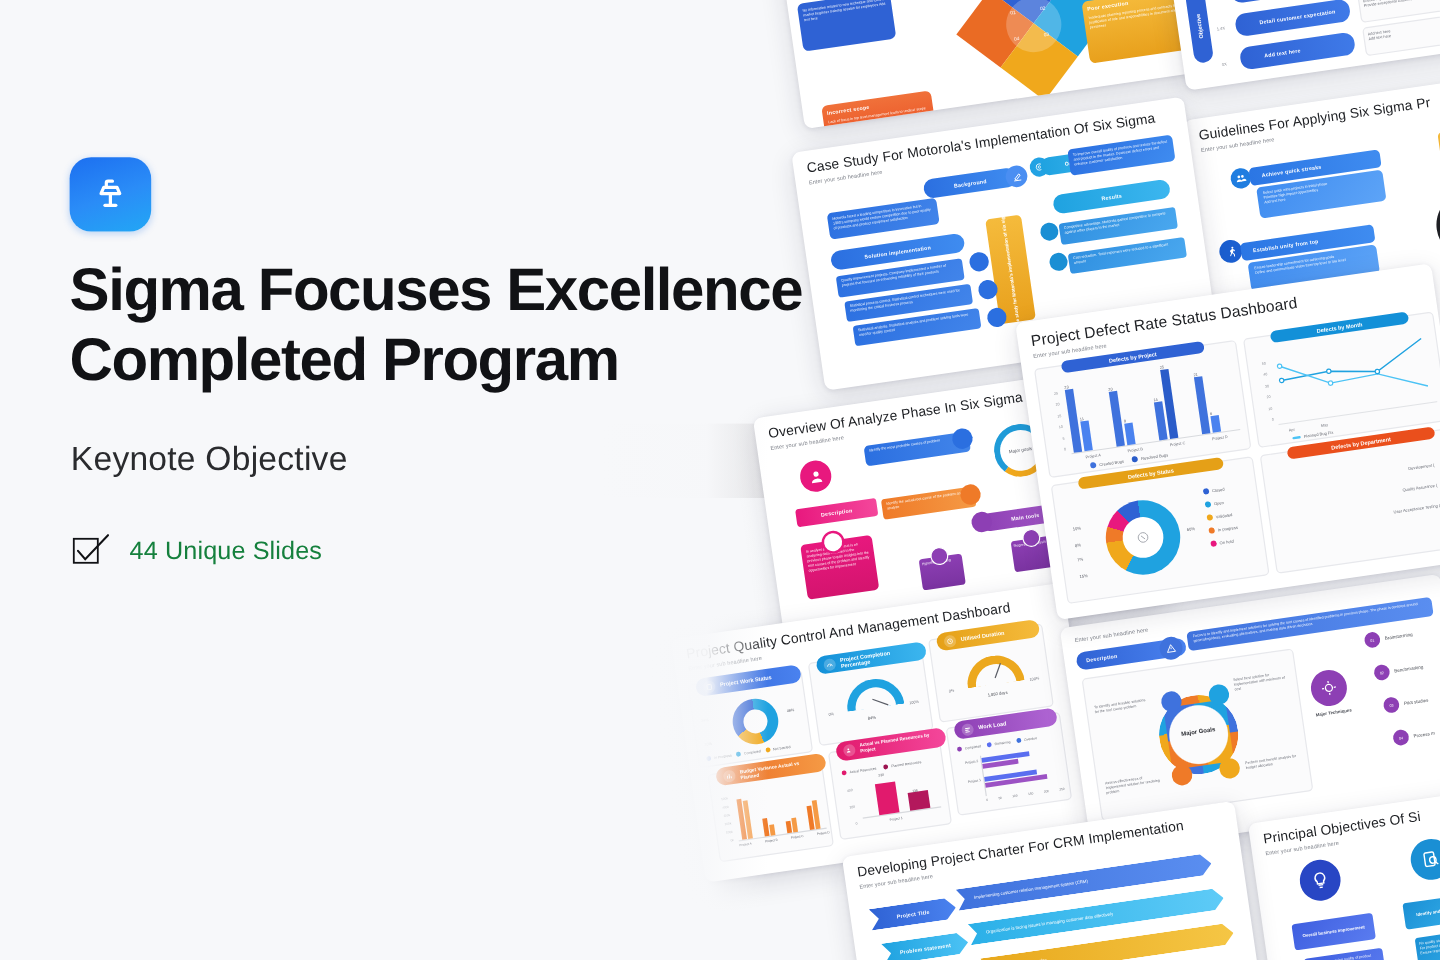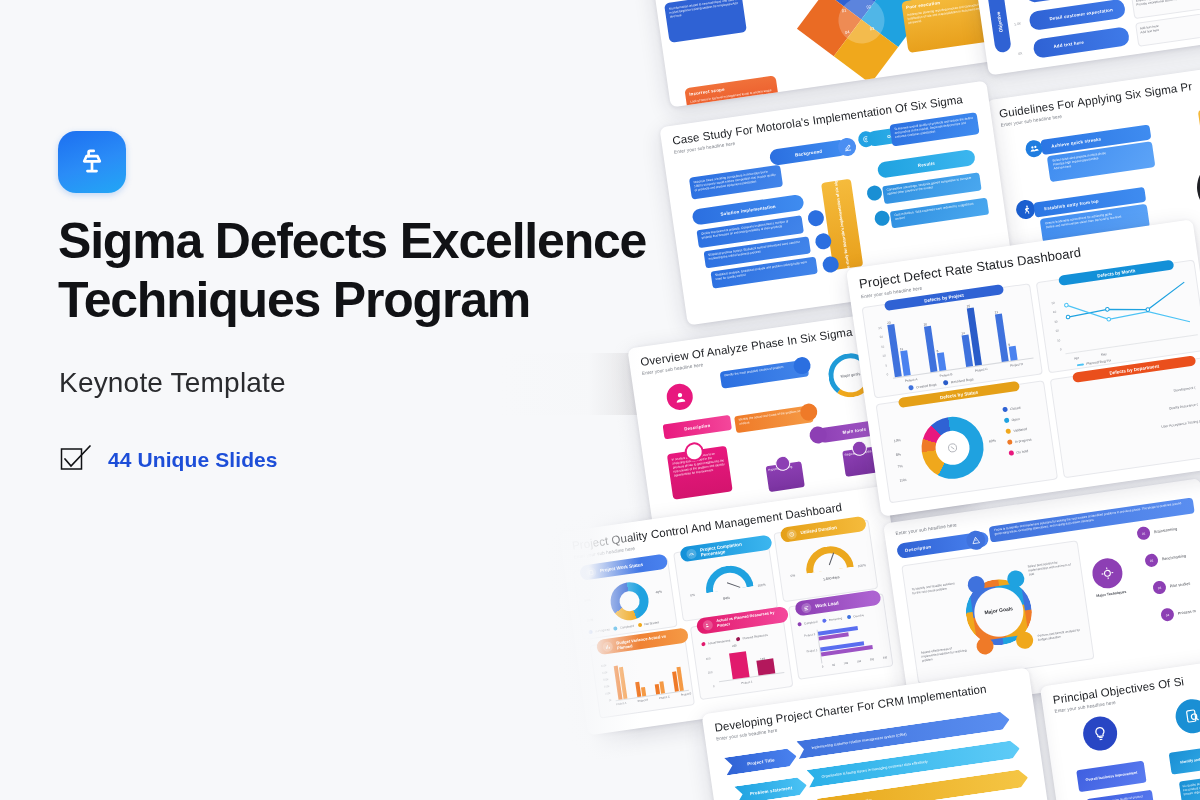--- a/index.html
+++ b/index.html
@@ -38,21 +38,21 @@
   .subtitle {
     position: absolute; left: 1px; top: 363px;
     font-size: 28px; line-height: 40px; font-weight: 300;
     letter-spacing: .2px; color: #2a2b2e;
   }
 
   .features { position: absolute; left: 2px; top: 432px; width: 560px; }
   .feat { display: flex; align-items: center; height: 55px; }
   .feat .cb { width: 34px; height: 30px; margin-right: 14px; flex: 0 0 34px; }
   .feat .cb svg { width: 34px; height: 30px; display: block; }
-  .feat .txt { font-size: 21px; font-weight: 700; color: #1d4ed8; letter-spacing: .1px; text-align: right; }
+  .feat .txt { font-size: 21px; font-weight: 400; color: #15803d; letter-spacing: .1px; text-align: right; }
 
   
   .deck { position: absolute; left: 0; top: 0; width: 1200px; height: 800px; }
   .slide {
     position: absolute;
     background: #ffffff;
     border-radius: 7px;
     box-shadow: 0 6px 22px rgba(25,30,60,.14), 0 1px 4px rgba(25,30,60,.10);
     overflow: hidden;
     padding: 9px 11px;
@@ -755,25 +755,25 @@
     <div class="logo">
       <svg viewBox="0 0 24 24" fill="none" stroke="#ffffff" stroke-width="1.9" stroke-linecap="round" stroke-linejoin="round">
         <path d="M6.5 11.5h11l-1.6-3.6H8.1z"></path>
         <path d="M9.6 7.9V5.2a1 1 0 011-1h2.6"></path>
         <path d="M12 11.5v6.6"></path>
         <path d="M8.8 18.4h6.4"></path>
       </svg>
     </div>
 
     <h1 class="title">
-      <span>Sigma Defects Excellence</span><br>
-      <span>Techniques Program</span>
+      <span>Sigma Focuses Excellence</span><br>
+      <span>Completed Program</span>
     </h1>
 
-    <div class="subtitle">Keynote Template</div>
+    <div class="subtitle">Keynote Objective</div>
 
     <div class="features">
       <div class="feat">
         <span class="cb">
           <svg viewBox="0 0 34 30" fill="none" stroke="#111215" stroke-width="1.5">
             <rect x="1.5" y="4" width="20" height="20"></rect>
             <path d="M5 14l6 7L30 1" stroke-width="1.7" stroke-linecap="round"></path>
           </svg>
         </span>
         <span class="txt">44 Unique Slides</span>

